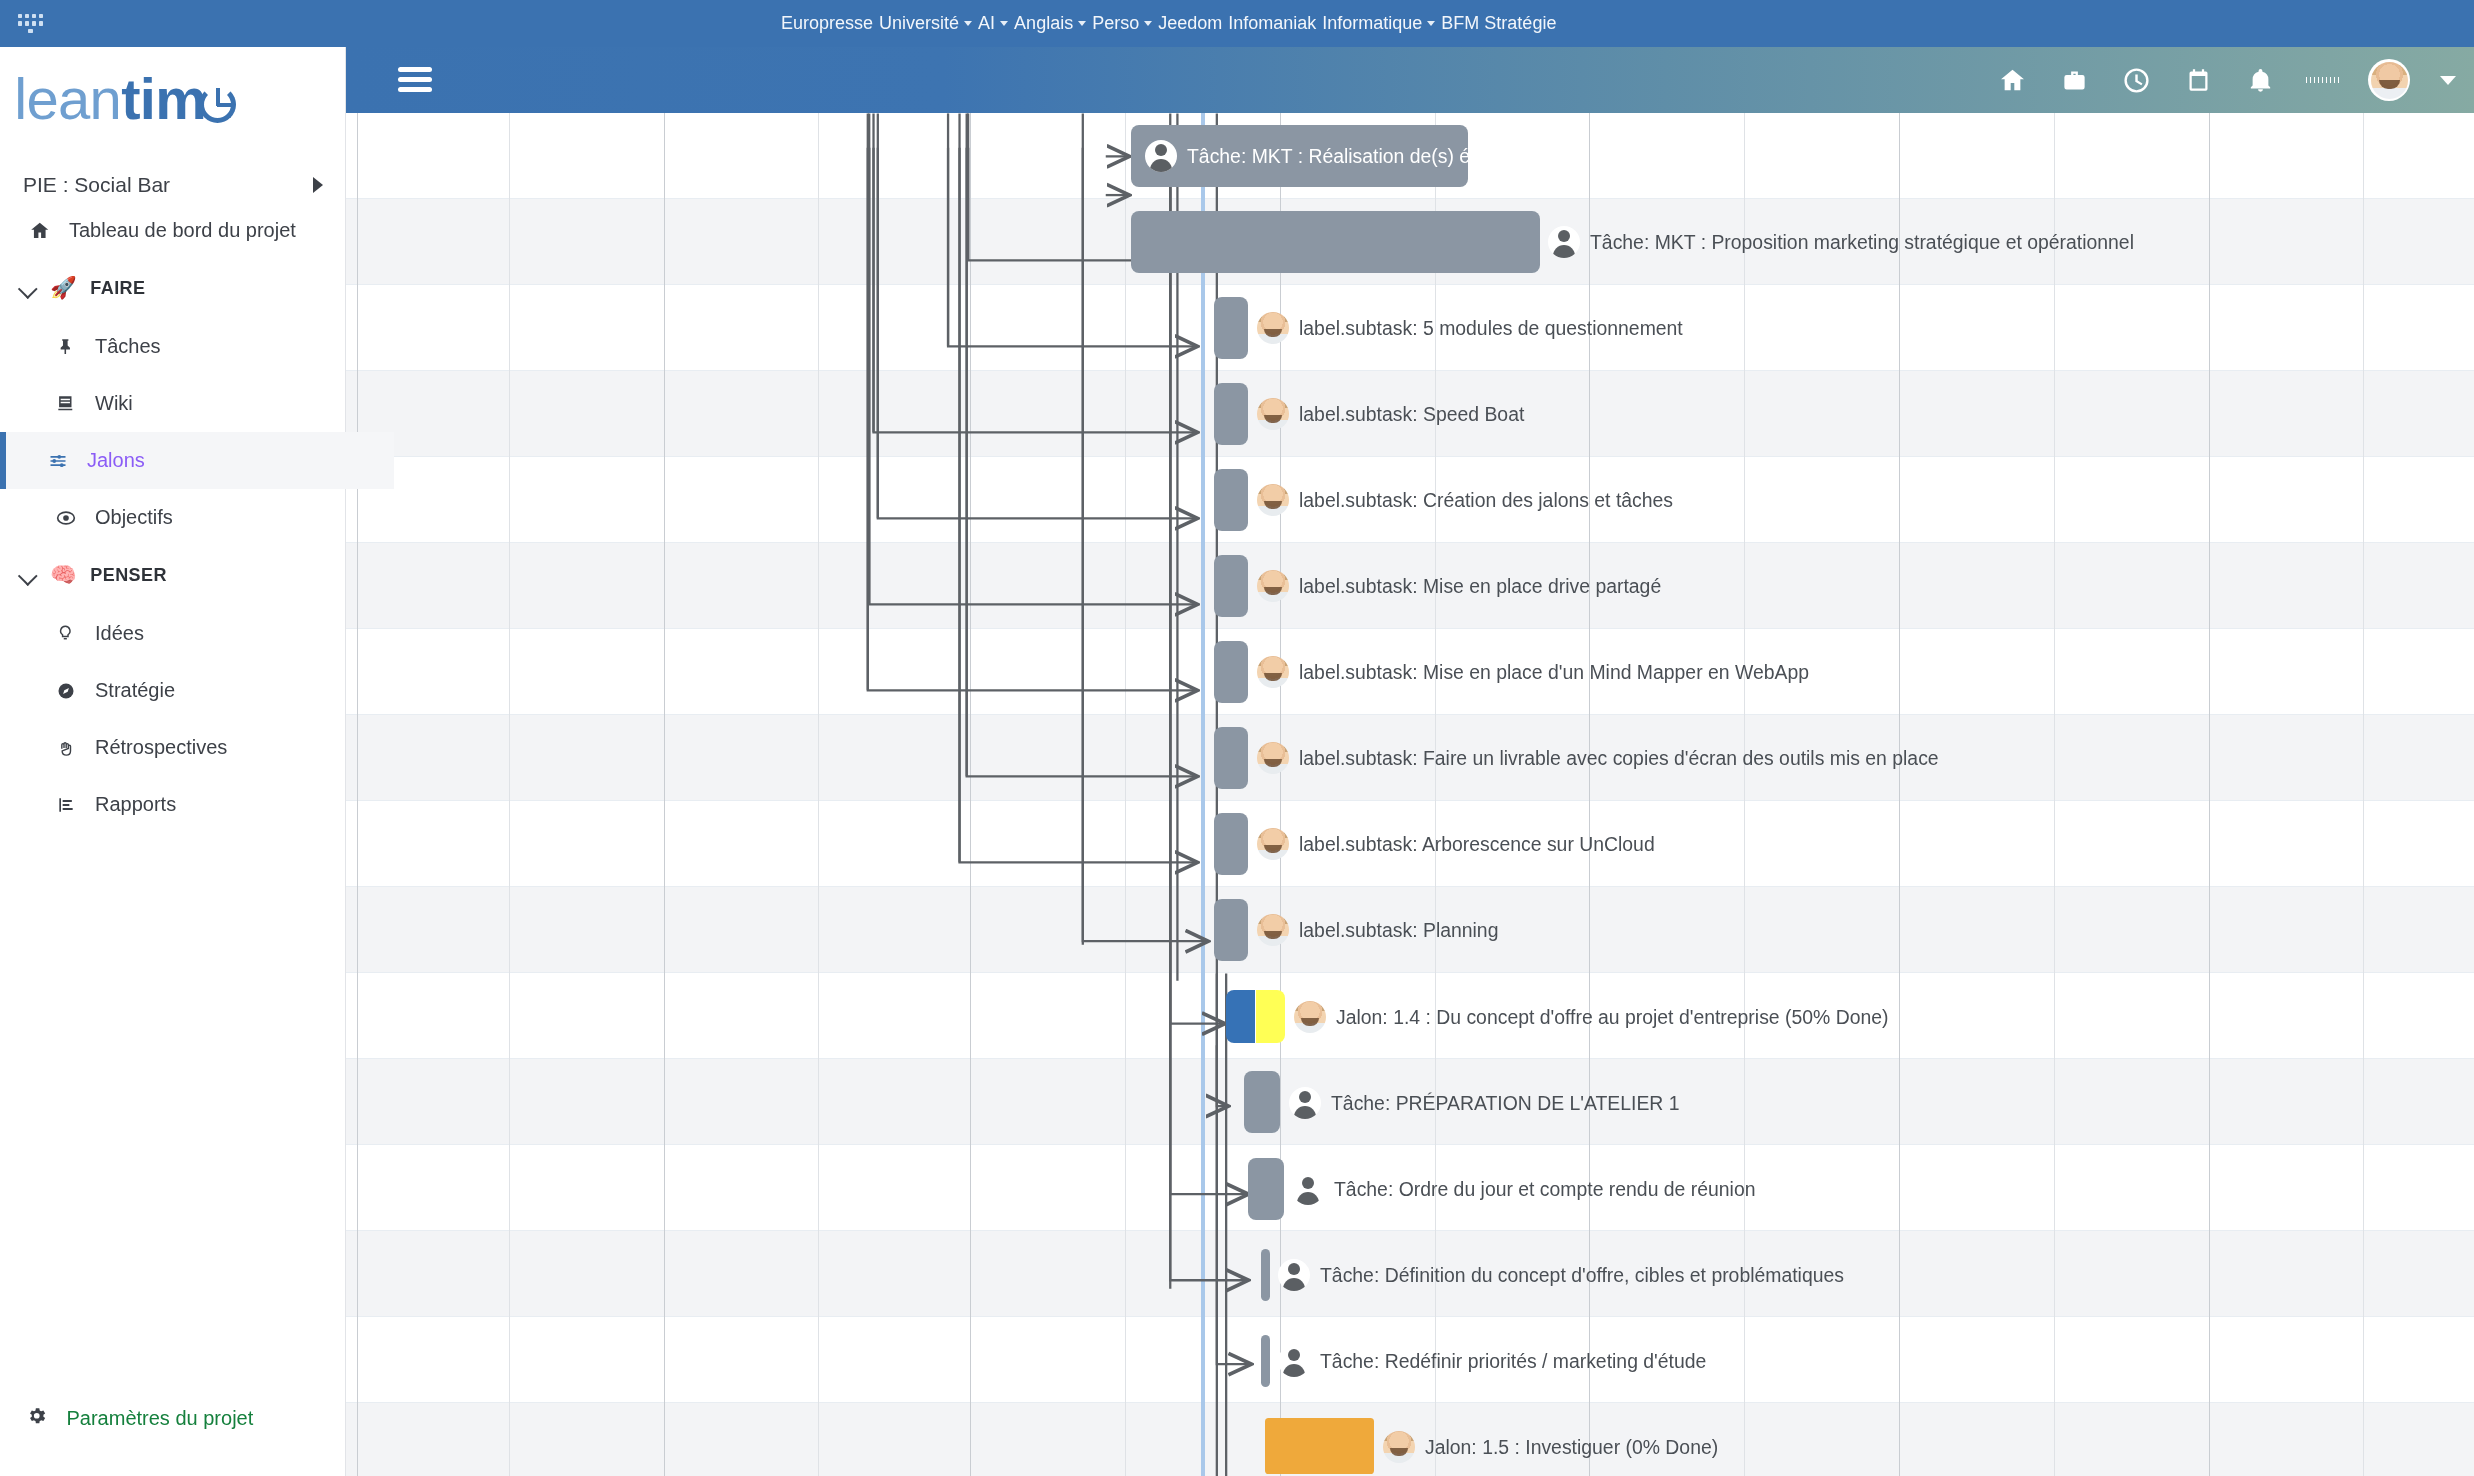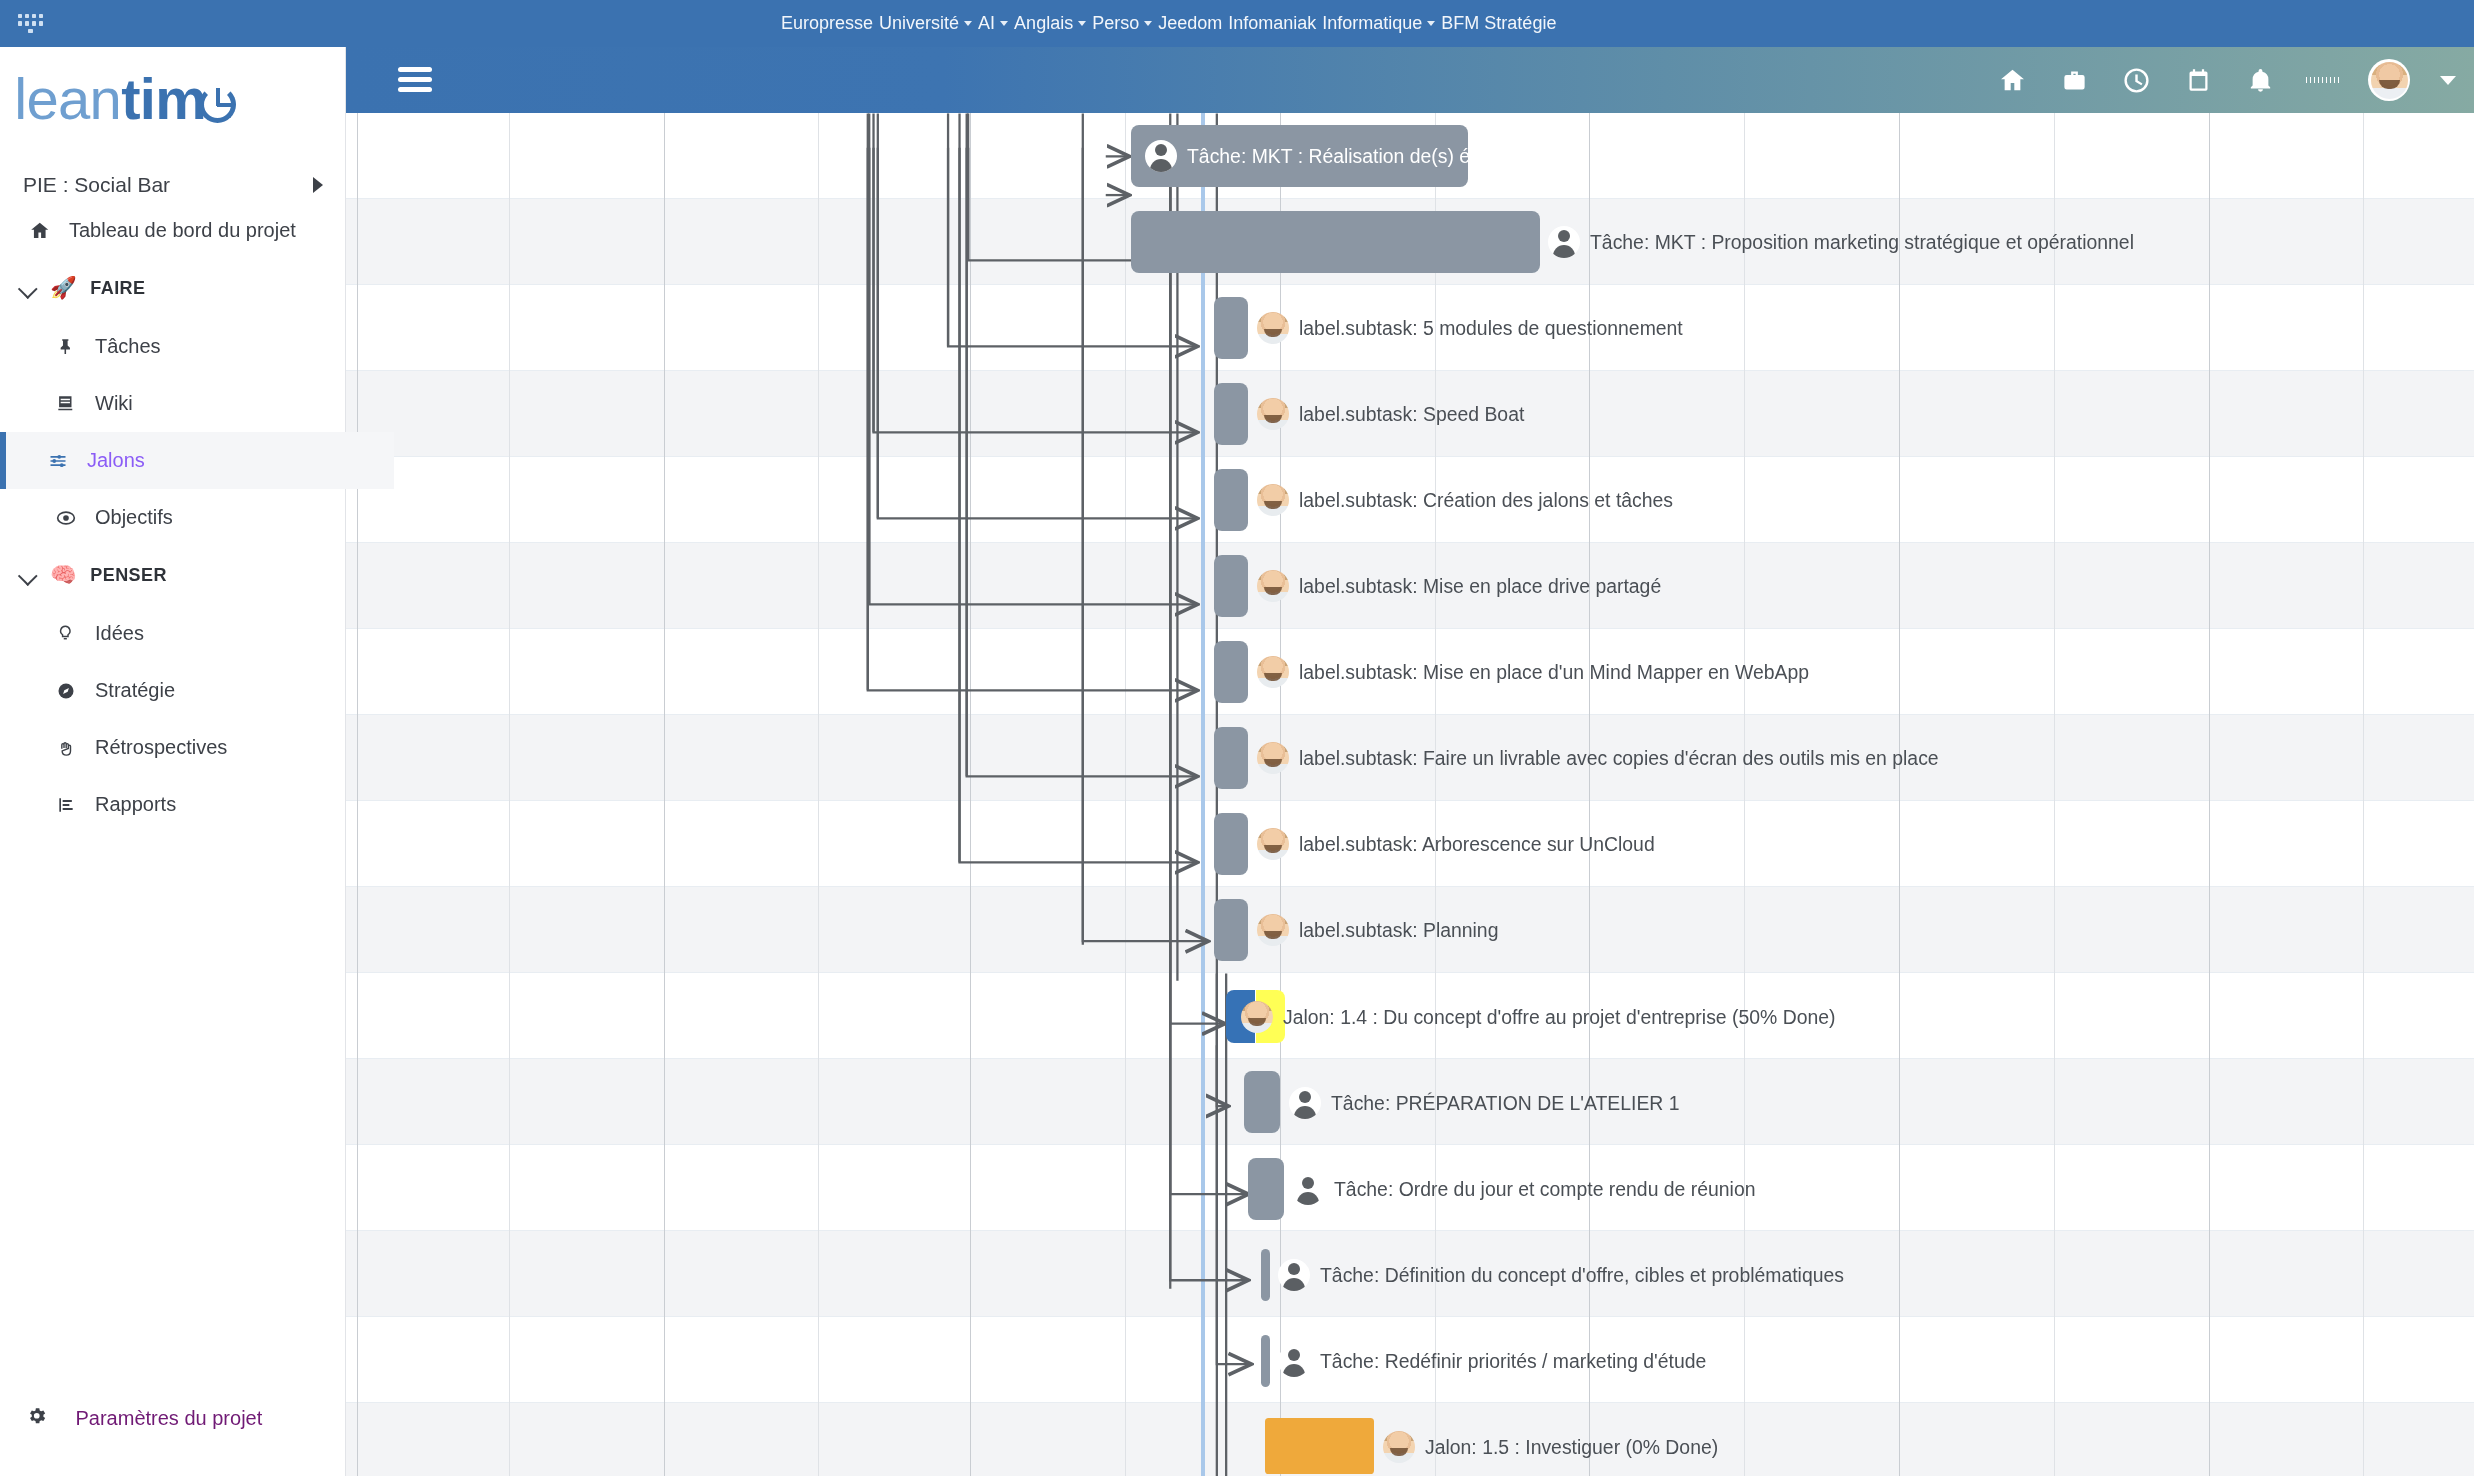--- a/index.html
+++ b/index.html
@@ -65,21 +65,21 @@
   .nav-item.child{ padding-left:52px; }
   .nav-item.active{ background:#f5f6f8; color:#8b5cf6;padding-left:44px;}
   .nav-item.active:before{ content:""; position:absolute; left:0; top:0; bottom:0; width:5.7px; background:#3b72b0;}
   .nav-group{ height:59px; display:flex; align-items:center; padding-left:18.6px; gap:13px; cursor:pointer;
      font-size:18px; font-weight:700; color:#2e3238; letter-spacing:0.4px;}
   .nav-group .chev{ width:18.6px; height:18.6px; position:relative; }
   .nav-group .chev:after{ content:""; position:absolute; left:2.2px; top:2.9px; width:11.5px;height:11.5px;
      border-right:2.9px solid #3d4148; border-bottom:2.9px solid #3d4148; transform:rotate(45deg);}
   .emoji{ font-size:21.5px; line-height:1; }
   #settings-item{ position:absolute; left:0; bottom:34px; width:346px; height:50px;
-     display:flex; align-items:center; padding-left:26px; gap:28px; cursor:pointer; font-size:20px; color:#701a75;text-align:center;}
+     display:flex; align-items:center; padding-left:26px; gap:19px; cursor:pointer; font-size:20px; color:#15803d;text-align:center;}
 
   
   #gantt{ position:absolute; left:346px; top:113px; width:2128px; height:1364px; overflow:hidden; background:#fff;}
   .grow{ position:absolute; left:0; width:2128px; height:86px; }
   .grow.odd{ background:#f3f4f6; }
   .grow.even{ background:#ffffff; }
   .grow.lined{ border-bottom:0.7px solid #e8edf2; }
   #vgrid{ position:absolute; left:0; top:0; width:2128px; height:1364px; }
   #vgrid i{ position:absolute; top:0; bottom:0; width:0.7px; background:#c9cdd2;}
   #vgrid i.soft{ background:#dfe2e6; }
@@ -444,21 +444,21 @@
         <span class="av photo"></span>
         <span>label.subtask: Arborescence sur UnCloud</span>
       </div>
       <div class="bar task" style="left: 868px; top: 786px; width: 34px; height: 62px; background: rgb(139, 150, 163);"></div>
       <div class="lbl" style="left: 911px; top: 801px;">
         <span class="av photo"></span>
         <span>label.subtask: Planning</span>
       </div>
       <div class="bar mileblue" style="left: 880px; top: 877px; width: 29px; height: 53px; background: rgb(54, 114, 182);"></div>
       <div class="bar mileyellow" style="left: 910px; top: 877px; width: 29px; height: 53px; background: rgb(255, 255, 85);"></div>
-      <div class="lbl" style="left: 895px; top: 888px;">
+      <div class="lbl" style="left: 948px; top: 888px;">
         <span class="av photo"></span>
         <span>Jalon: 1.4 : Du concept d'offre au projet d'entreprise (50% Done)</span>
       </div>
       <div class="bar task" style="left: 898px; top: 958px; width: 36px; height: 62px; background: rgb(139, 150, 163);"></div>
       <div class="lbl" style="left: 943px; top: 974px;">
         <span class="av gray"></span>
         <span>Tâche: PRÉPARATION DE L'ATELIER 1</span>
       </div>
       <div class="bar task" style="left: 902px; top: 1045px; width: 36px; height: 62px; background: rgb(139, 150, 163);"></div>
       <div class="lbl" style="left: 946px; top: 1060px;">

